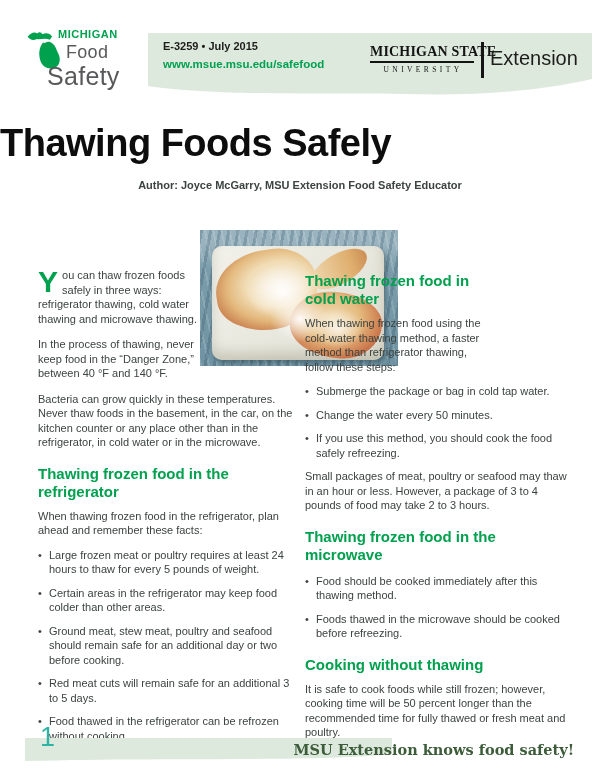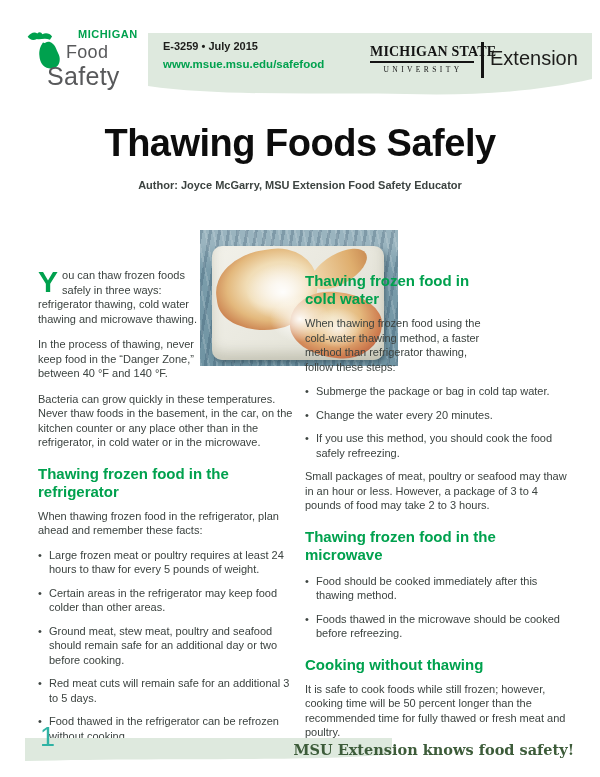--- a/index.html
+++ b/index.html
@@ -2,38 +2,38 @@
 <html><head>
 <meta charset="utf-8">
 <style>
   html,body{margin:0;padding:0;background:#fff;}
   .page{position:relative;width:600px;height:777px;background:#ffffff;overflow:hidden;
         font-family:"Liberation Sans",sans-serif;color:#3c4340;}
 
   
   .logo{position:absolute;left:18px;top:20px;width:125px;height:78px;}
   .logo-state{position:absolute;left:8px;top:4px;width:42px;height:50px;}
-  .logo-michigan{position:absolute;left:60px;top:8px;font-size:11px;font-weight:bold;
+  .logo-michigan{position:absolute;left:40px;top:8px;font-size:11px;font-weight:bold;
                  letter-spacing:.5px;color:#00a14e;}
   .logo-food{position:absolute;left:48px;top:22px;font-size:18px;color:#58595b;letter-spacing:.3px;}
   .logo-safety{position:absolute;left:29px;top:42px;font-size:25px;color:#58595b;letter-spacing:.3px;}
 
   .band{position:absolute;left:148px;top:33px;width:444px;height:64px;}
   .pub-code{position:absolute;left:163px;top:40px;font-size:11px;font-weight:bold;color:#1d1d1b;}
   .site-url{position:absolute;left:163px;top:58px;font-size:11.5px;font-weight:bold;color:#00a14e;text-decoration:none;}
   .wordmark{position:absolute;left:370px;top:44px;width:104px;text-align:center;color:#141414;}
   .wm1{font-family:"Liberation Serif",serif;font-weight:bold;font-size:14px;letter-spacing:.2px;
        border-bottom:2px solid #141414;padding-bottom:1px;white-space:nowrap;}
   .wm2{font-family:"Liberation Serif",serif;font-size:7.5px;letter-spacing:3.4px;margin-top:2px;
        white-space:nowrap;margin-left:2px;}
   .wm-divider{position:absolute;left:481px;top:42px;width:2.5px;height:36px;background:#141414;}
   .extension{position:absolute;left:490px;top:47px;font-size:20px;color:#1d1d1b;}
 
   
-  .doc-title{position:absolute;left:0;right:0;top:122px;text-align:center;font-size:38px;
+  .doc-title{position:absolute;left:0;right:0;top:122px;text-align:left;font-size:38px;
              font-weight:bold;letter-spacing:-.5px;color:#0d0d0d;}
   .byline{position:absolute;left:0;right:0;top:179px;text-align:center;font-size:11px;
           font-weight:bold;color:#3c4340;}
 
   
   .photo{position:absolute;left:200px;top:230px;width:198px;height:136px;overflow:hidden;
          background:
            repeating-linear-gradient(100deg, rgba(30,60,85,.22) 0 3px, rgba(255,255,255,0) 3px 9px),
            repeating-linear-gradient(78deg, rgba(255,255,255,.14) 0 2px, rgba(255,255,255,0) 2px 8px),
            linear-gradient(180deg,#9ab4bf 0 14px,#7b9dab 40px,#6f93a2 100%);}
@@ -134,21 +134,21 @@
       <li>Red meat cuts will remain safe for an additional 3 to 5 days.</li>
       <li>Food thawed in the refrigerator can be refrozen without cooking.</li>
     </ul>
   </div>
 
   <div class="col-right">
     <h2 class="first" style="width:178px">Thawing frozen food in cold water</h2>
     <p class="lead lead-narrow">When thawing frozen food using the cold-water thawing method, a faster method than refrigerator thawing, follow these steps:</p>
     <ul>
       <li>Submerge the package or bag in cold tap water.</li>
-      <li>Change the water every 20 minutes.</li>
+      <li>Change the water every 50 minutes.</li>
       <li>If you use this method, you should cook the food safely refreezing.</li>
     </ul>
     <p class="note">Small packages of meat, poultry or seafood may thaw in an hour or less. However, a package of 3 to 4 pounds of food may take 2 to 3 hours.</p>
 
     <h2>Thawing frozen food in the microwave</h2>
     <ul>
       <li>Food should be cooked immediately after this thawing method.</li>
       <li>Foods thawed in the microwave should be cooked before refreezing.</li>
     </ul>
 

